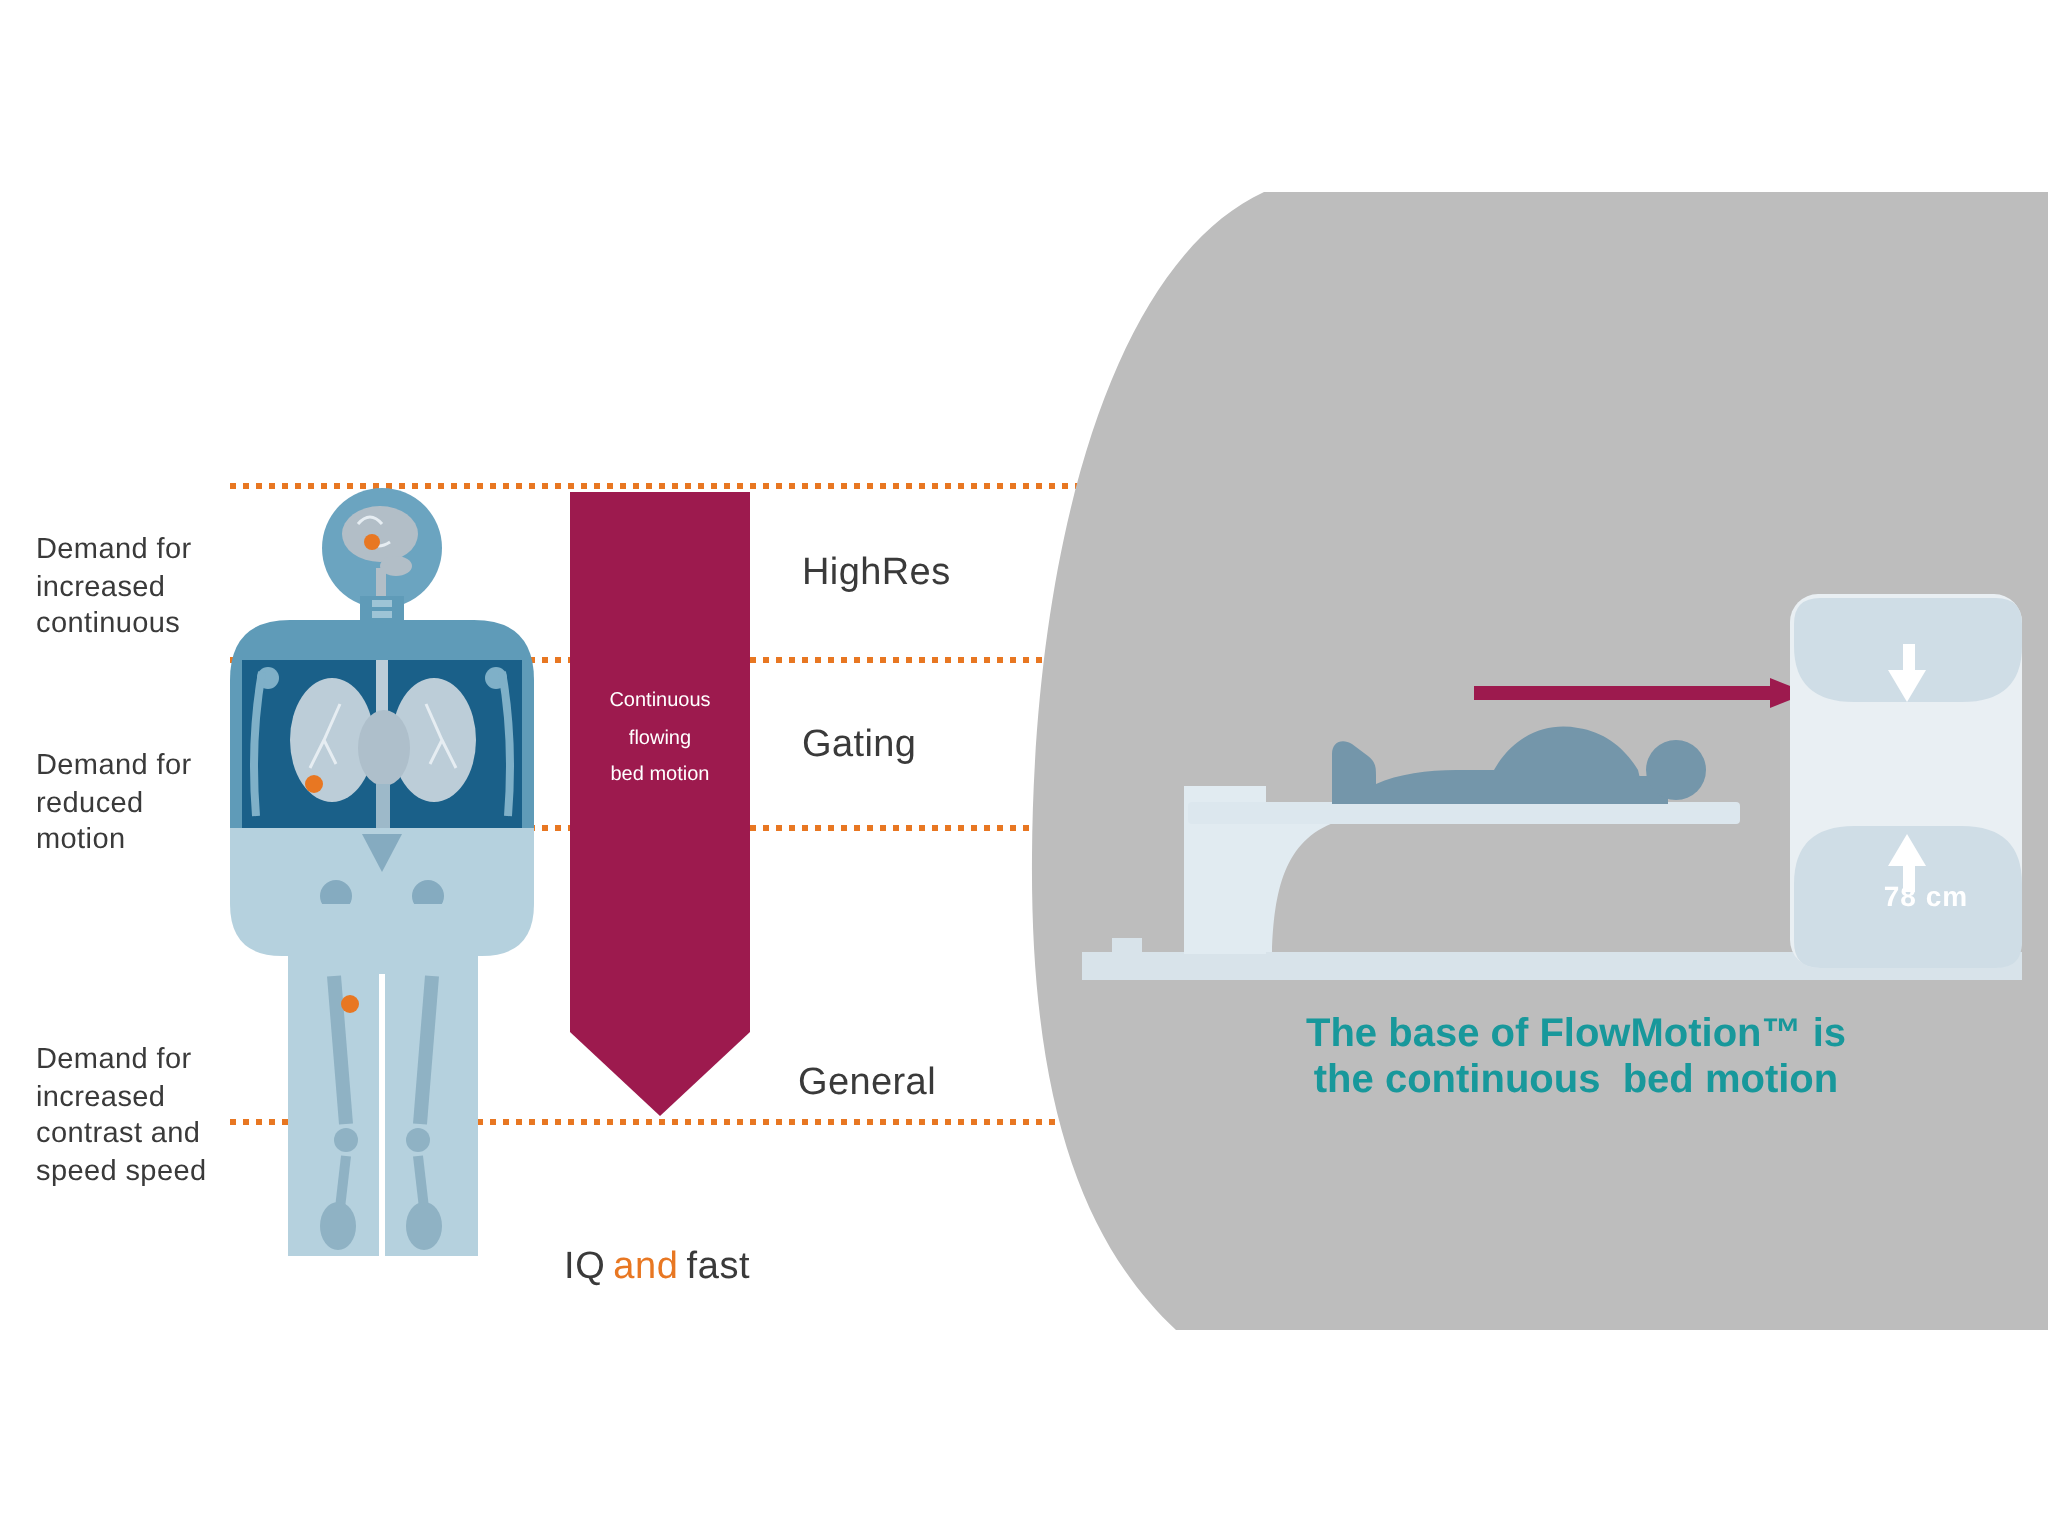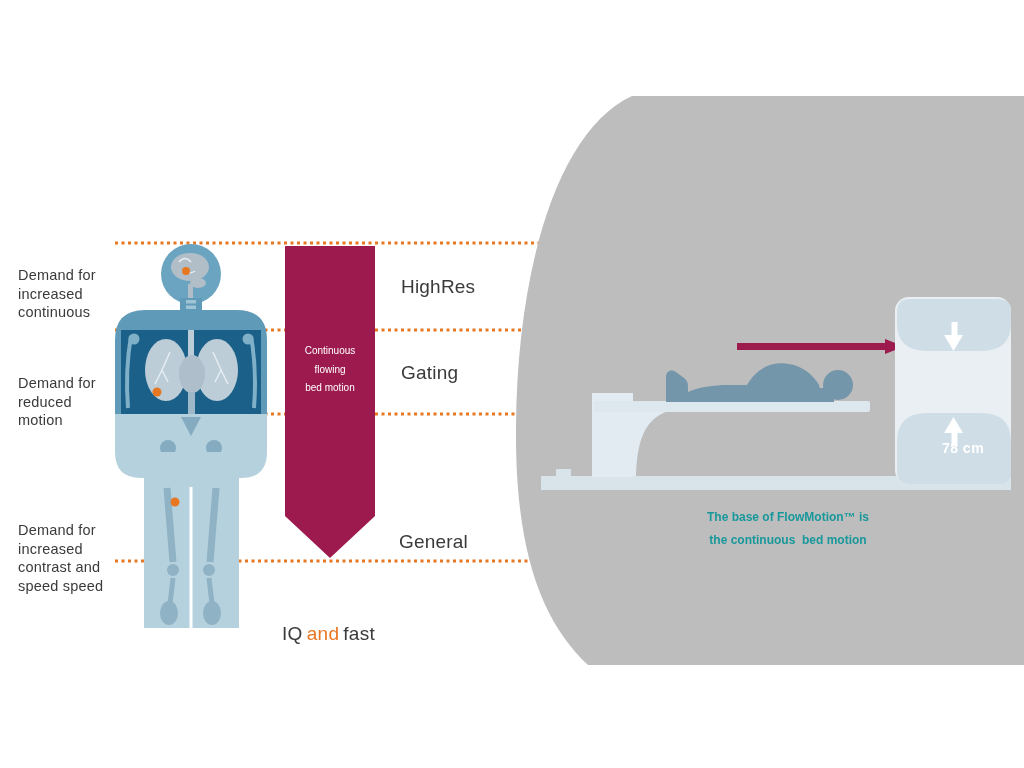--- a/index.html
+++ b/index.html
@@ -16,21 +16,21 @@
     font-size:10px;line-height:18.5px;
   }
   .tagline{font-size:19px;color:#3a3a3a;letter-spacing:.3px;}
   .tagline .conj{color:#e87722;padding:0 4px;}
   .measure{
     left:895px;top:440px;width:136px;text-align:center;color:#ffffff;
     font-size:14px;font-weight:bold;letter-spacing:.5px;
   }
   .caption{
     left:628px;top:506px;width:320px;text-align:center;color:#18989b;
-    font-size:12px;font-weight:bold;line-height:22.5px;
+    font-size:20px;font-weight:bold;line-height:22.5px;
   }
   .caption div{white-space:pre;}
 </style>
 </head>
 <body>
 
 <div id="slide">
 
   <svg id="gfx" viewBox="0 0 1024 768" aria-hidden="true">
 

